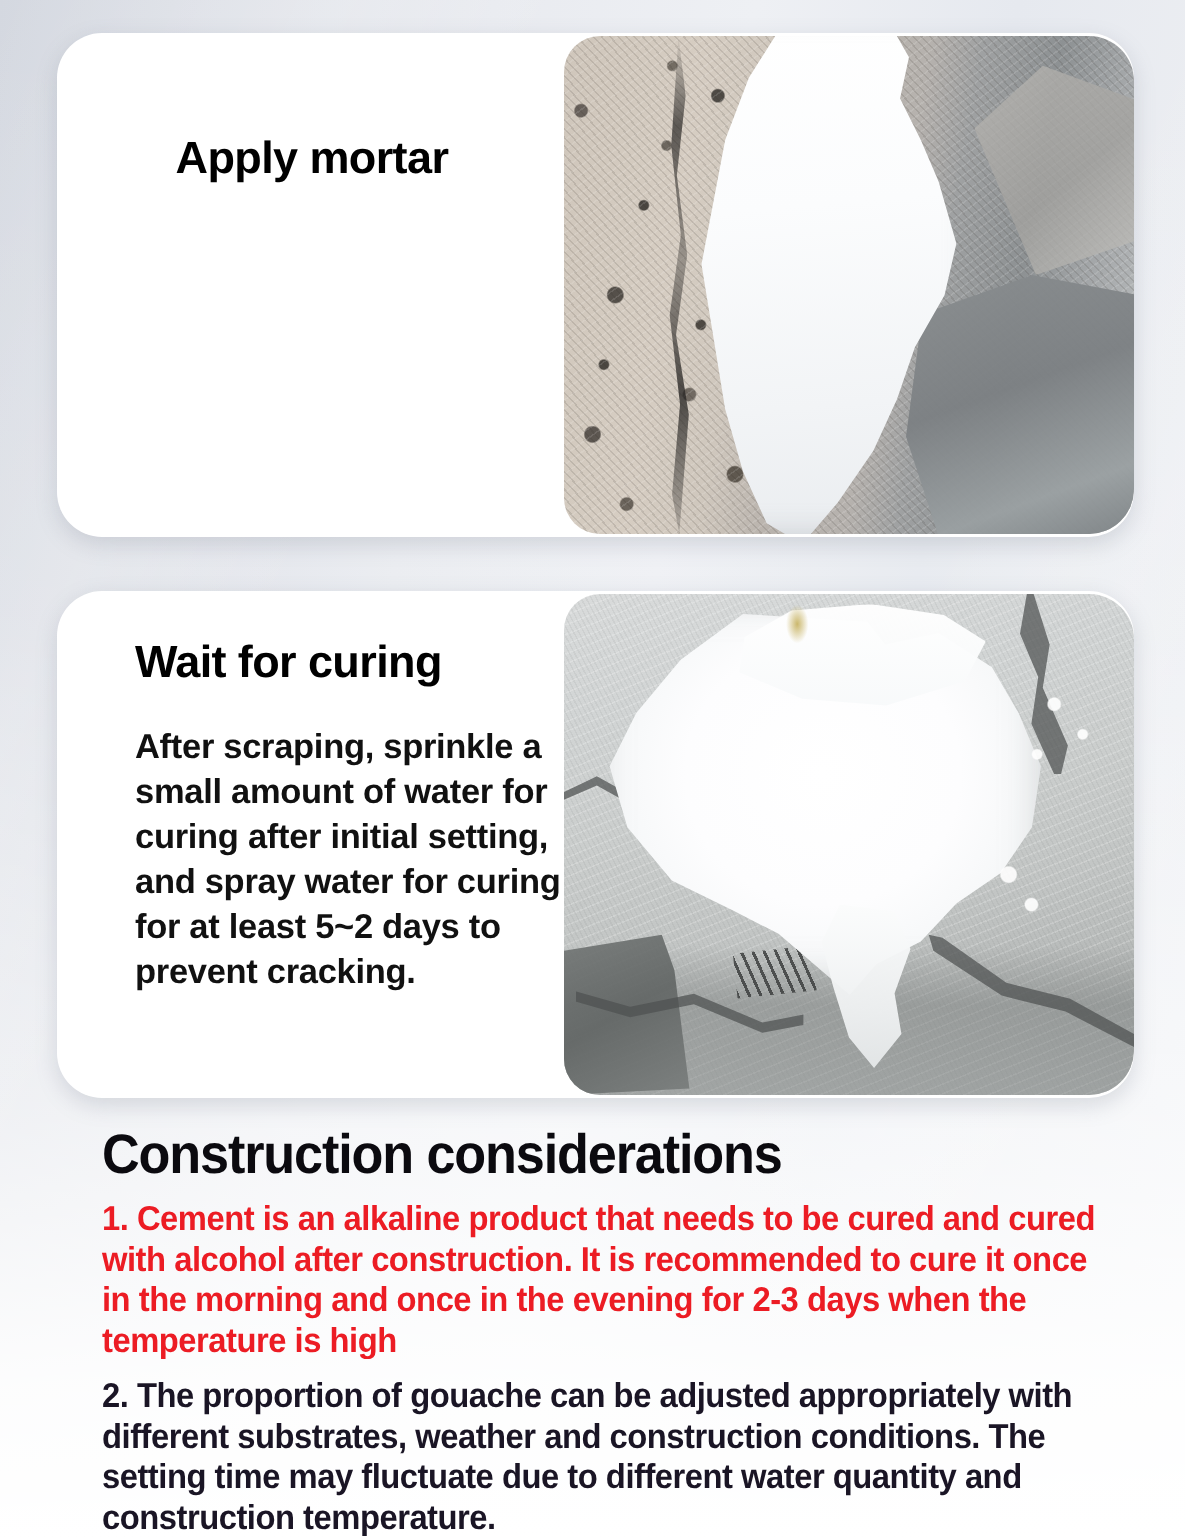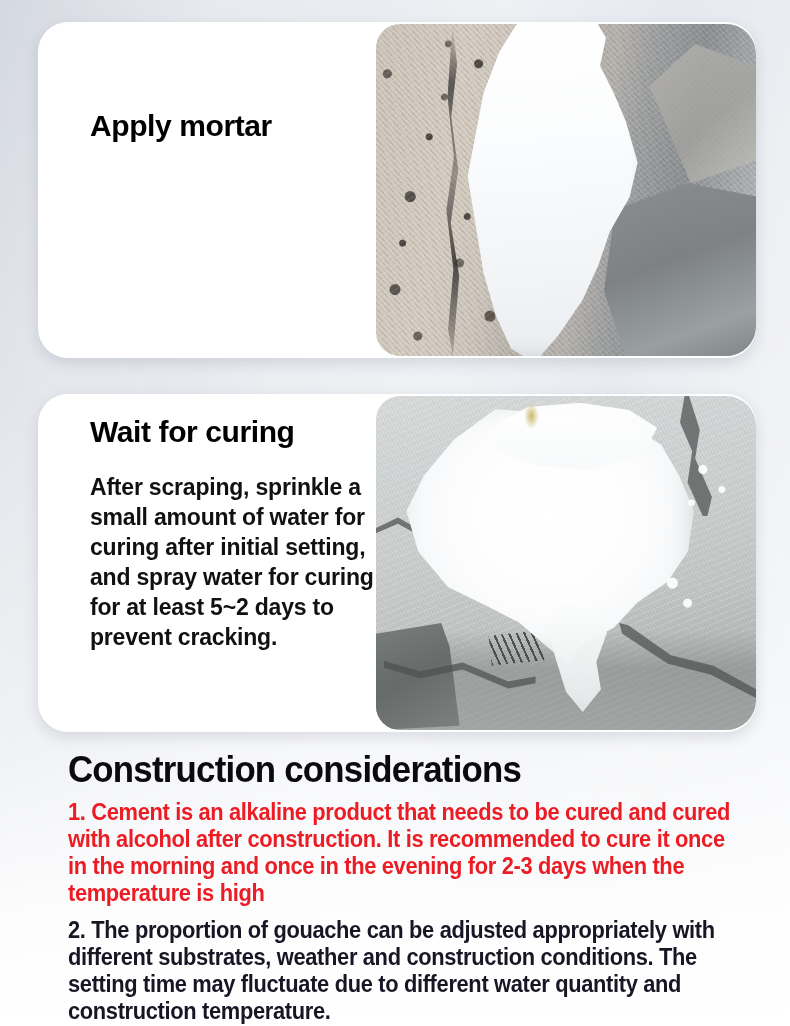--- a/index.html
+++ b/index.html
@@ -66,22 +66,22 @@
   .card-body {
     position: absolute;
     left: 52px;
     top: 0;
     width: 286px;
     height: 100%;
     display: flex;
     flex-direction: column;
     justify-content: flex-start;
   }
-  #card-1 .card-body { padding-top: 88px; }
-  #card-2 .card-body { padding-top: 22px; }
+  #card-1 .card-body { padding-top: 68px; margin-left: 27px; }
+  #card-2 .card-body { padding-top: 32px; }
 
   .card-title {
     font-size: 30px;
     font-weight: 700;
     letter-spacing: -0.4px;
     color: #000000;
     line-height: 1.05;
     margin: 0;
     white-space: nowrap;
   }

